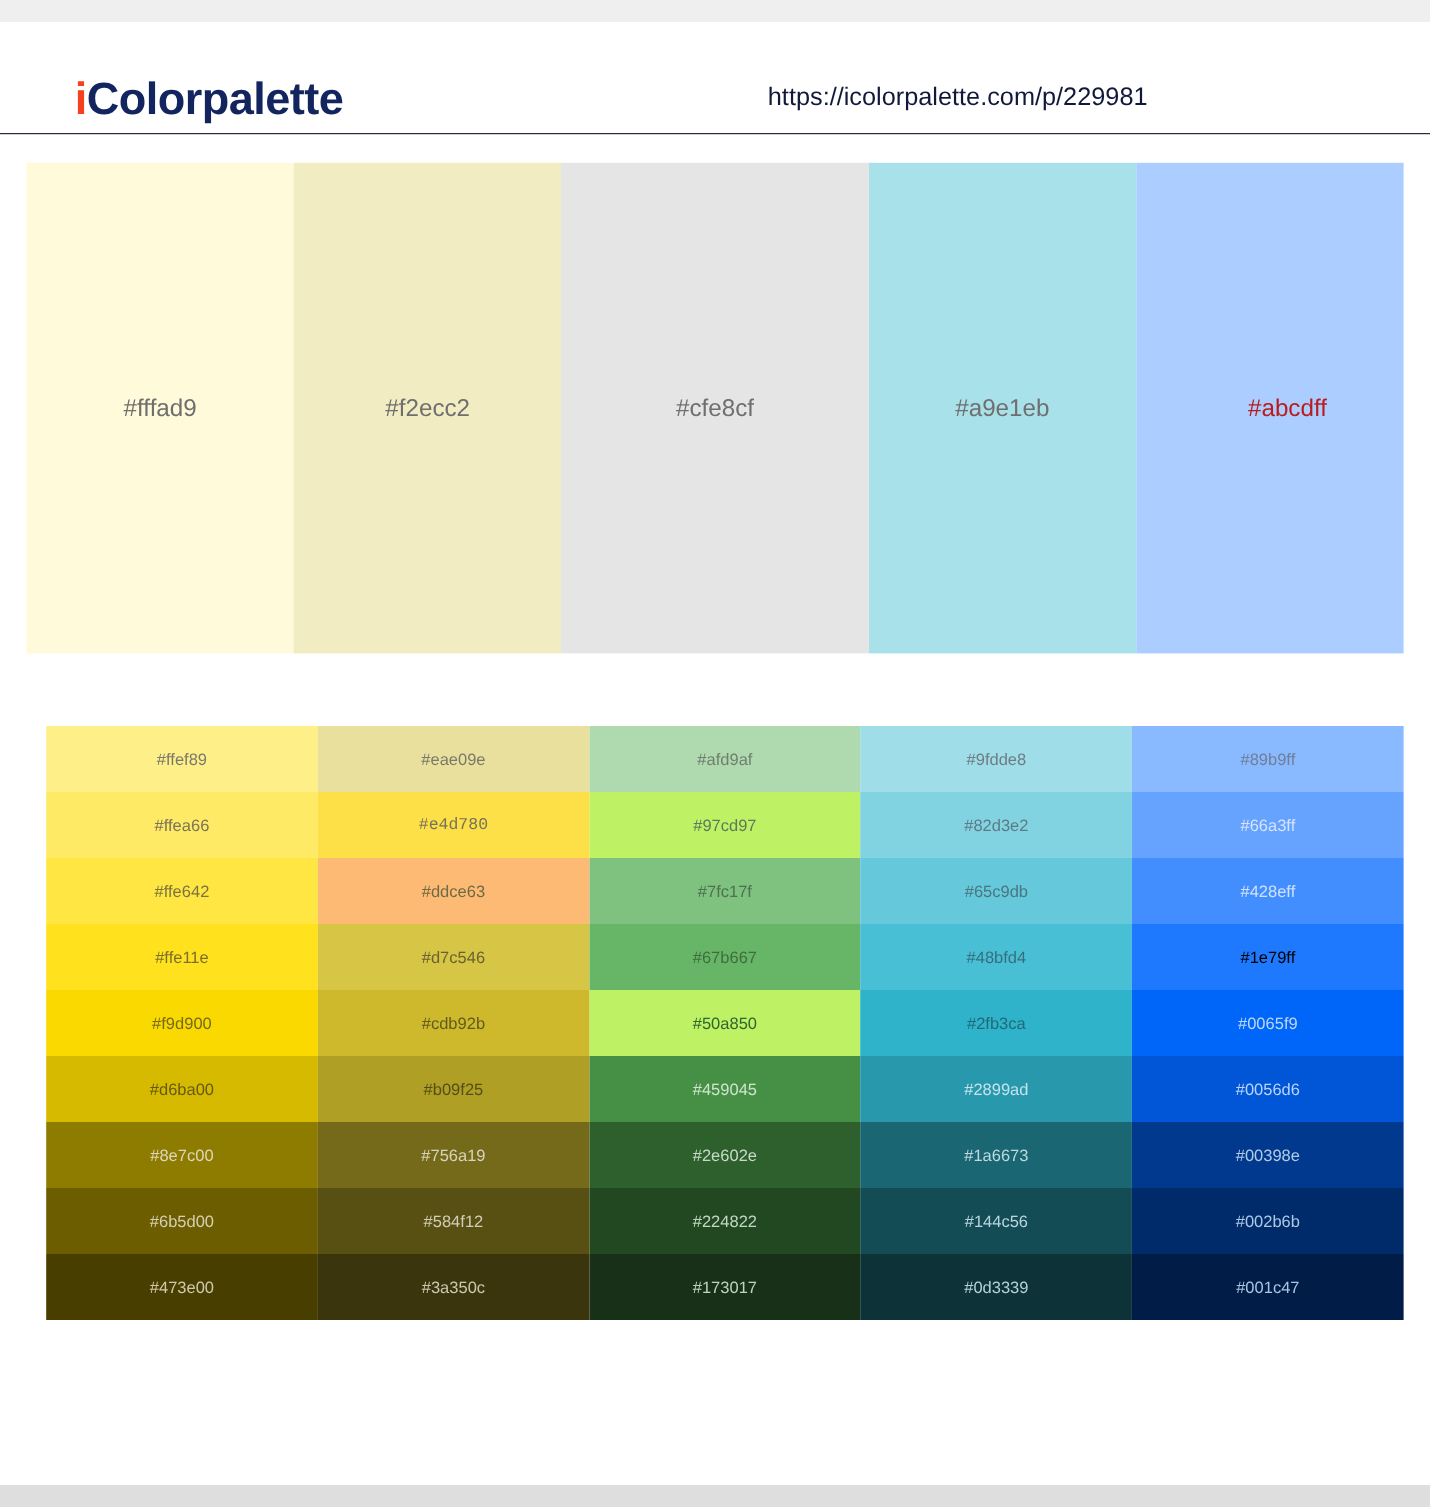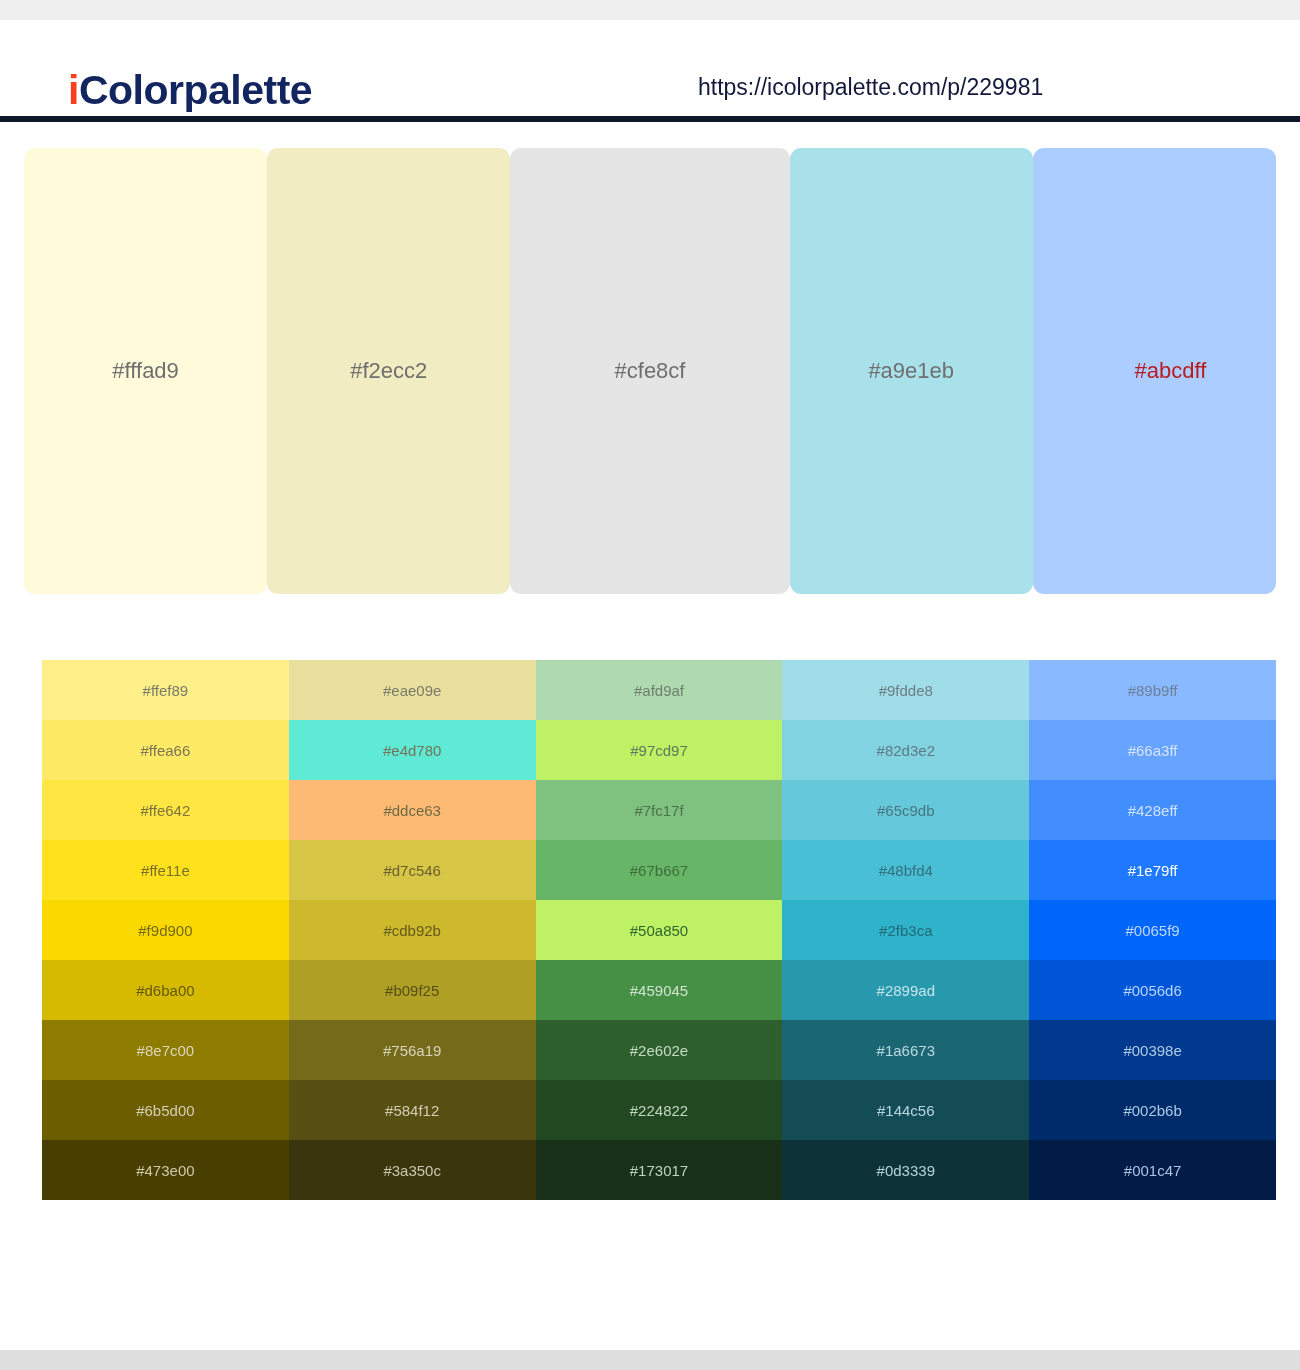--- a/index.html
+++ b/index.html
@@ -20,21 +20,21 @@
     height: 20px;
     background: #efefef;
     width: 100%;
   }
 
   
   .header {
     height: 102px;
     background: #ffffff;
     position: relative;
-    border-bottom: 6px solid #0f172a;
+    border-bottom: 1px solid #0f172a;
     box-sizing: border-box;
   }
   .logo {
     position: absolute;
     left: 68px;
     top: 50px;
     font-size: 41px;
     font-weight: bold;
     letter-spacing: -0.5px;
     line-height: 1;
@@ -58,21 +58,20 @@
     position: absolute;
     left: 24px;
     top: 148px;
     width: 1252px;
     height: 446px;
     display: flex;
   }
   .palette-swatch {
     flex: 1 1 0;
     position: relative;
-    border-radius: 11px;
   }
   .palette-swatch .hexlabel {
     position: absolute;
     left: 0;
     right: 0;
     top: 50%;
     transform: translateY(-50%);
     text-align: center;
     font-size: 22px;
     color: #6f6f6f;
@@ -143,38 +142,38 @@
 <div class="grid-wrap" id="grid-wrap">
     <div class="grid-row">
       <div class="grid-cell" style="background: rgb(255, 239, 137); color: rgb(122, 122, 106);">#ffef89</div>
       <div class="grid-cell" style="background: rgb(234, 224, 158); color: rgb(122, 122, 106);">#eae09e</div>
       <div class="grid-cell" style="background: rgb(175, 217, 175); color: rgb(111, 127, 111);">#afd9af</div>
       <div class="grid-cell" style="background: rgb(159, 221, 232); color: rgb(109, 125, 130);">#9fdde8</div>
       <div class="grid-cell" style="background: rgb(137, 185, 255); color: rgb(111, 127, 154);">#89b9ff</div>
     </div>
     <div class="grid-row">
       <div class="grid-cell" style="background: rgb(255, 234, 102); color: rgb(122, 116, 88);">#ffea66</div>
-      <div class="grid-cell" style="background: #5eead4; color: rgb(119, 114, 90);">#e4d780</div>
+      <div class="grid-cell" style="background: #fde047; color: rgb(119, 114, 90); font-family: Liberation Mono, monospace;">#e4d780</div>
       <div class="grid-cell" style="background: #bef264; color: rgb(94, 122, 94);">#97cd97</div>
       <div class="grid-cell" style="background: rgb(130, 211, 226); color: rgb(93, 123, 131);">#82d3e2</div>
       <div class="grid-cell" style="background: rgb(102, 163, 255); color: rgb(212, 227, 255);">#66a3ff</div>
     </div>
     <div class="grid-row">
       <div class="grid-cell" style="background: rgb(255, 230, 66); color: rgb(124, 116, 64);">#ffe642</div>
       <div class="grid-cell" style="background: #fdba74; color: rgb(111, 106, 69);">#ddce63</div>
       <div class="grid-cell" style="background: rgb(127, 193, 127); color: rgb(77, 114, 77);">#7fc17f</div>
       <div class="grid-cell" style="background: rgb(101, 201, 219); color: rgb(74, 118, 128);">#65c9db</div>
       <div class="grid-cell" style="background: rgb(66, 142, 255); color: rgb(207, 226, 255);">#428eff</div>
     </div>
     <div class="grid-row">
       <div class="grid-cell" style="background: rgb(255, 225, 30); color: rgb(121, 112, 42);">#ffe11e</div>
       <div class="grid-cell" style="background: rgb(215, 197, 70); color: rgb(106, 98, 49);">#d7c546</div>
       <div class="grid-cell" style="background: rgb(103, 182, 103); color: rgb(63, 109, 63);">#67b667</div>
       <div class="grid-cell" style="background: rgb(72, 191, 212); color: rgb(54, 112, 126);">#48bfd4</div>
-      <div class="grid-cell" style="background: rgb(30, 121, 255); color: #ffffff;">#1e79ff</div>
+      <div class="grid-cell" style="background: rgb(30, 121, 255); color: #000000;">#1e79ff</div>
     </div>
     <div class="grid-row">
       <div class="grid-cell" style="background: rgb(249, 217, 0); color: rgb(118, 106, 24);">#f9d900</div>
       <div class="grid-cell" style="background: rgb(205, 185, 43); color: rgb(99, 90, 31);">#cdb92b</div>
       <div class="grid-cell" style="background: #bef264; color: rgb(46, 101, 48);">#50a850</div>
       <div class="grid-cell" style="background: rgb(47, 179, 202); color: rgb(34, 106, 120);">#2fb3ca</div>
       <div class="grid-cell" style="background: rgb(0, 101, 249); color: rgb(188, 215, 255);">#0065f9</div>
     </div>
     <div class="grid-row">
       <div class="grid-cell" style="background: rgb(214, 186, 0); color: rgb(101, 90, 16);">#d6ba00</div>

